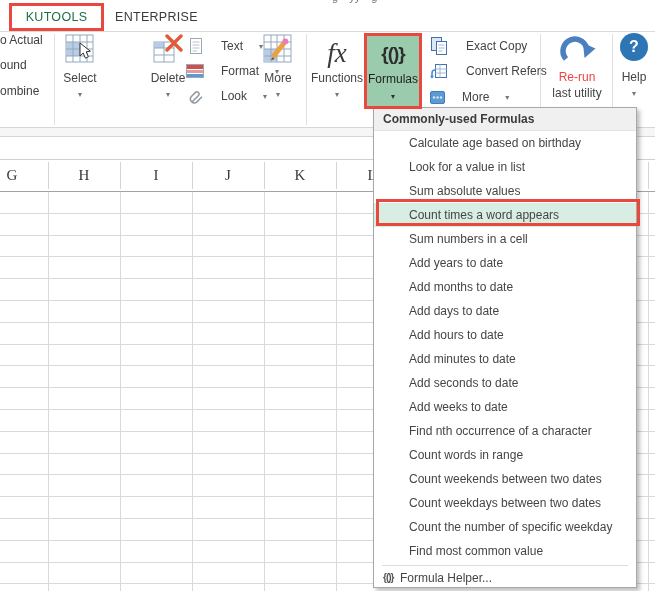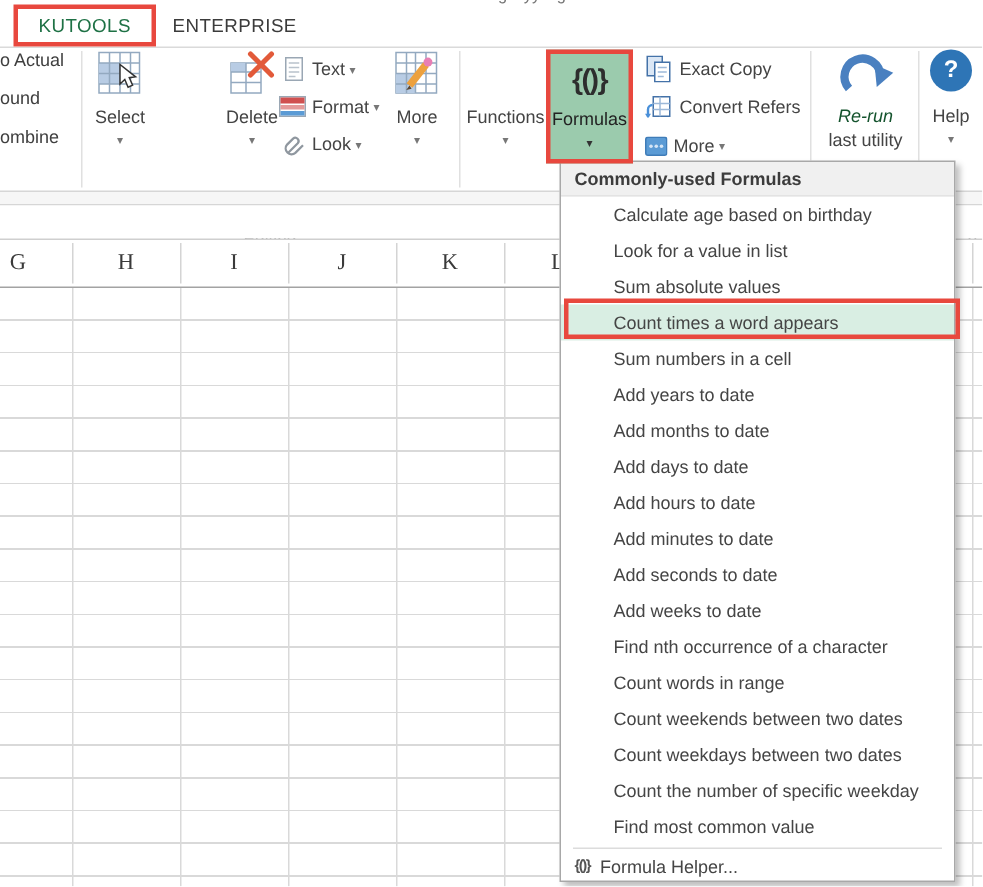--- a/index.html
+++ b/index.html
@@ -20,35 +20,35 @@
   .ribbon { position:absolute; left:0; top:32px; width:543px; height:95px; background:#fff; }
   .vsep { position:absolute; top:2px; height:91px; width:1px; background:#e0e0e0; }
   .cutlbl { position:absolute; left:0; font-size:12px; color:#3f3f3f; white-space:nowrap; }
 
   .bigbtn { position:absolute; top:2px; height:92px; text-align:center; }
   .bigbtn .icw { height:32px; display:flex; align-items:flex-start; justify-content:center; }
   .bigbtn .lbl { position:absolute; top:37px; left:0; width:100%; font-size:12px; color:#444; white-space:nowrap; }
   .arr::after { content:"▾"; font-size:8px; color:#777; }
   .bigbtn .arr { position:absolute; top:53px; left:0; width:100%; line-height:10px; }
 
-  .smallbtn { position:absolute; height:22px; display:flex; align-items:center; font-size:12px; color:#444; white-space:nowrap; }
+  .smallbtn { position:absolute; height:22px; display:flex; align-items:center; font-size:12px; color:#444; white-space:nowrap;gap:13px; }
   .smallbtn .sic { margin-right:4px; display:inline-flex; }
   .smallbtn .arr { margin-left:3px; line-height:10px; }
 
   .fx-glyph { font-family:"Liberation Serif", serif; font-style:italic; font-size:27px; color:#3a3a3a; line-height:30px; }
   .braces-glyph { font-size:19px; color:#2d2d2d; letter-spacing:-1px; line-height:26px; font-weight:bold; }
 
   .formulas-btn { position:absolute; left:364px; top:1px; width:58px; height:76px; background:#9bcbad;
     border:3px solid #e8483e; z-index:7; text-align:center; }
   .formulas-btn .lbl { position:absolute; top:36px; left:0; width:100%; font-size:12px; color:#222; }
   .formulas-btn .arr { position:absolute; top:53px; left:0; width:100%; line-height:10px; }
   .formulas-btn .arr::after { color:#333; }
 
   .rerun-btn { position:absolute; left:546px; top:2px; width:62px; height:92px; text-align:center; }
-  .rerun-btn .l1 { position:absolute; top:36px; left:0; width:100%; font-size:12px; color:#14532d;font-style:italic; }
+  .rerun-btn .l1 { position:absolute; top:36px; left:0; width:100%; font-size:12px; color:#ef4444; }
   .rerun-btn .l2 { position:absolute; top:52px; left:0; width:100%; font-size:12px; color:#444; }
 
   .help-btn { position:absolute; left:614px; top:1px; width:40px; height:92px; text-align:center; }
   .help-circle { width:28px; height:28px; border-radius:50%; background:#2e75b6; color:#fff; font-weight:bold;
     font-size:16px; line-height:28px; margin:0 auto; }
   .help-btn .lbl { position:absolute; top:37px; left:0; width:100%; font-size:12px; color:#444; }
   .help-btn .arr { position:absolute; top:53px; left:0; width:100%; line-height:10px; }
 
   .group-lbl { position:absolute; top:78px; font-size:11.5px; color:#5f5f5f;margin-top:44px; }
 
@@ -175,20 +175,23 @@
         <path d="M10,23 l-2.2,3 3.6,-0.8 z" fill="#5a4632"></path>
       </svg>
         </div>
       <div class="lbl">More</div>
         <div class="arr"></div>
     </div>
 
     <div class="group-lbl" style="left:130px; width:100px; text-align:center;">Editing</div>
 
     <div class="bigbtn" style="left:310px; width:54px;">
+      <div class="icw" style="padding-top:4px;">
+          <span class="fx-glyph">fx</span>
+        </div>
       <div class="lbl">Functions</div>
         <div class="arr"></div>
     </div>
 
     <div class="formulas-btn">
       <div style="padding-top:5px;"><span class="braces-glyph">{()}</span></div>
       <div class="lbl">Formulas</div>
         <div class="arr"></div>
     </div>
 

